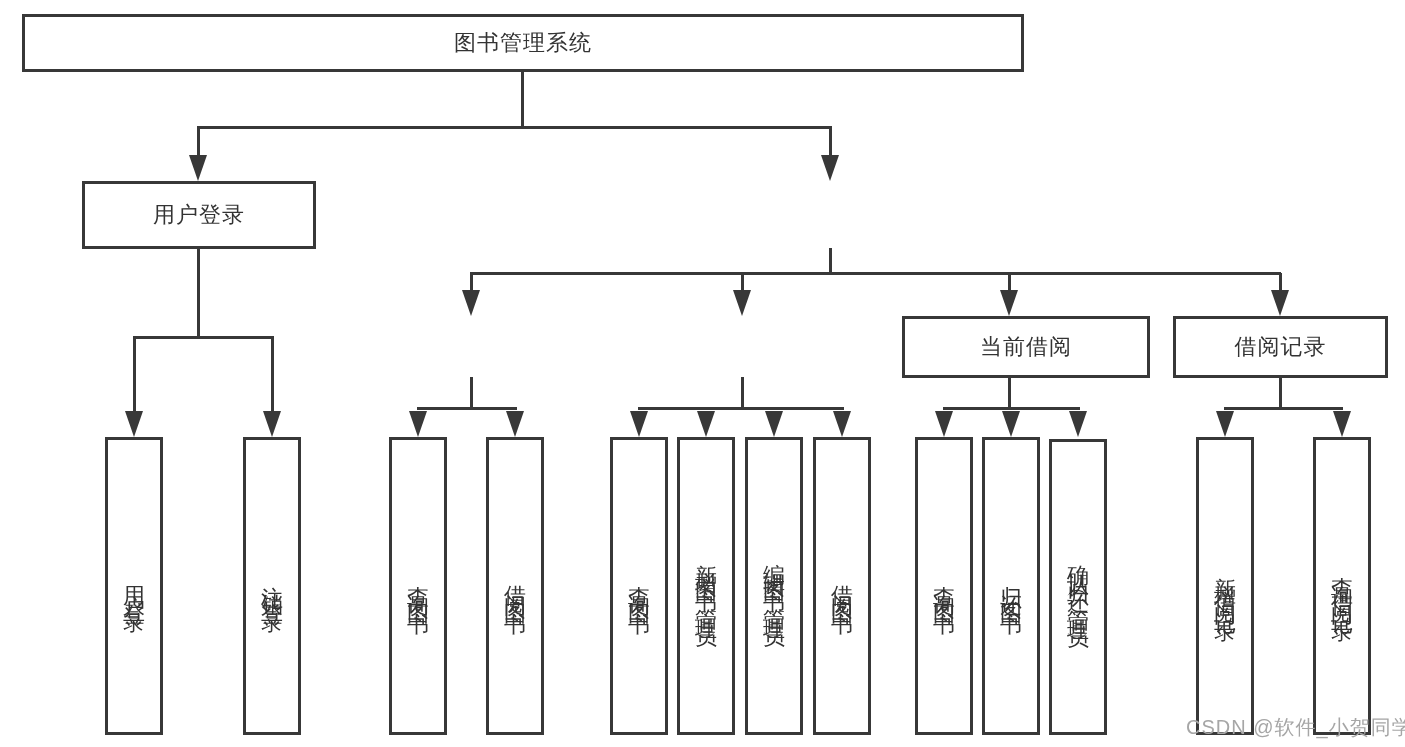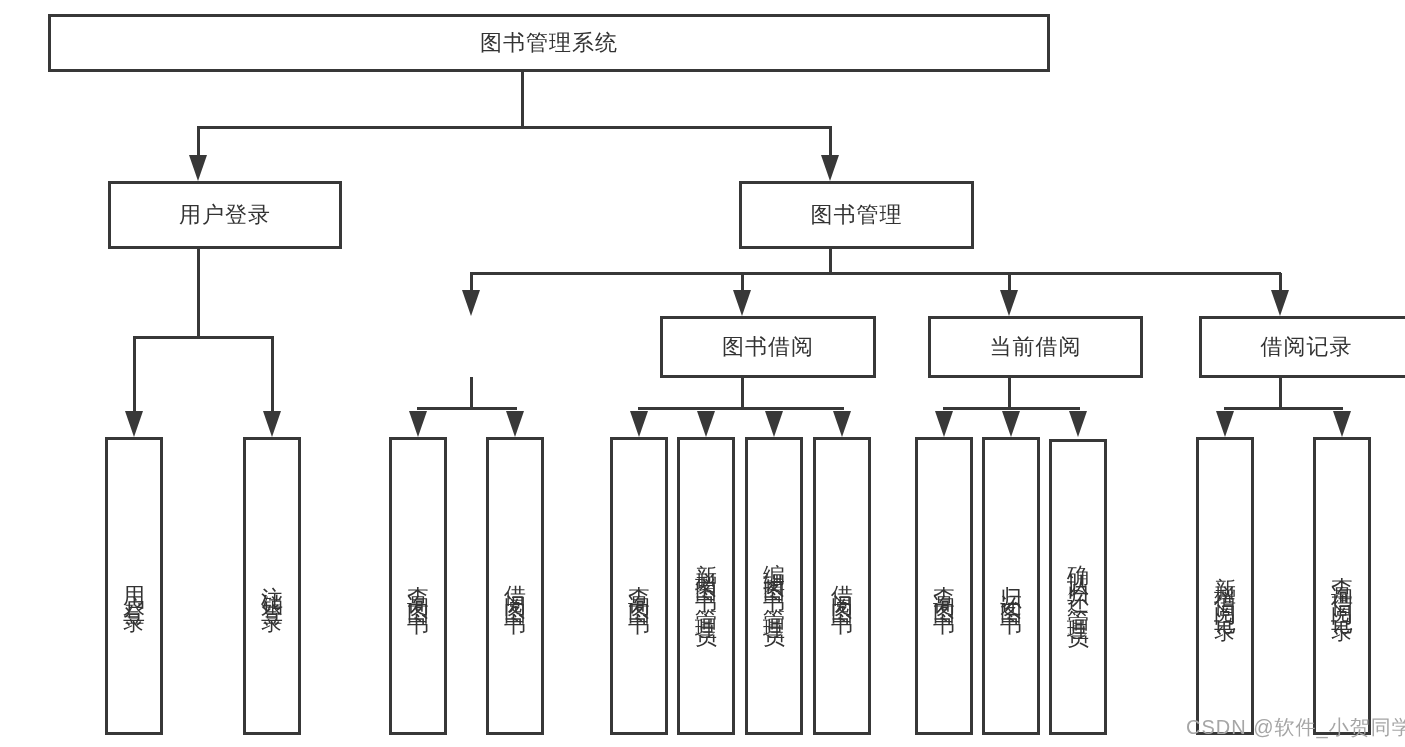--- a/index.html
+++ b/index.html
@@ -1,20 +1,20 @@
 <!DOCTYPE html>
 <html style="--line: #383838; --text: #333333; --watermark: #a6a6a6; --background: #ffffff;"><head>
 <meta charset="utf-8">
 <style>
   html,body{margin:0;padding:0;background:var(--background,#fff);}
   .stage{position:relative;width:1405px;height:747px;background:var(--background,#fff);
          font-family:"Liberation Sans","DejaVu Sans",sans-serif;overflow:hidden;}
   .hbox{position:absolute;box-sizing:border-box;border:3px solid var(--line,#383838);
         background:#fff;display:flex;align-items:center;justify-content:center;
-        font-size:22px;color:var(--text,#333);letter-spacing:1px;margin-left:26px;}
+        font-size:22px;color:var(--text,#333);letter-spacing:1px;}
   .vbox{position:absolute;box-sizing:border-box;border:3px solid var(--line,#383838);
         background:#fff;display:flex;align-items:center;justify-content:center;
         color:var(--text,#333);}
   .vbox span{writing-mode:vertical-rl;text-orientation:mixed;font-size:22px;
         line-height:1.0;letter-spacing:9px;}
   .l{position:absolute;background:var(--line,#383838);}
   .a{position:absolute;width:0;height:0;border-left:9px solid transparent;
      border-right:9px solid transparent;border-top:26px solid var(--line,#383838);}
   .wm{position:absolute;left:1186px;top:714px;font-size:20px;white-space:nowrap;
       color:var(--watermark,#a6a6a6);z-index:5;letter-spacing:1px;}
@@ -27,42 +27,40 @@
   <div class="hbox" style="left:22px;top:14px;width:1002px;height:58px">图书管理系统</div>
 
   <i class="l" style="left:521px;top:71px;width:3px;height:57px"></i>
   <i class="l" style="left:197px;top:126px;width:635px;height:3px"></i>
   <i class="l" style="left:197px;top:127px;width:3px;height:34px"></i>
   <i class="l" style="left:829px;top:127px;width:3px;height:34px"></i>
   <i class="a" style="left:189px;top:155px"></i>
   <i class="a" style="left:821px;top:155px"></i>
 
   <div class="hbox" style="left:82px;top:181px;width:234px;height:68px">用户登录</div>
-  <div class="hbox" style="left:713px;top:181px;width:235px;height:68px">图书管理</div>
 
   <i class="l" style="left:197px;top:248px;width:3px;height:90px"></i>
   <i class="l" style="left:133px;top:336px;width:141px;height:3px"></i>
   <i class="l" style="left:133px;top:337px;width:3px;height:80px"></i>
   <i class="l" style="left:271px;top:337px;width:3px;height:80px"></i>
   <i class="a" style="left:125px;top:411px"></i>
   <i class="a" style="left:263px;top:411px"></i>
 
   <i class="l" style="left:829px;top:248px;width:3px;height:26px"></i>
   <i class="l" style="left:470px;top:272px;width:811px;height:3px"></i>
   <i class="l" style="left:470px;top:273px;width:3px;height:20px"></i>
   <i class="l" style="left:741px;top:273px;width:3px;height:20px"></i>
   <i class="l" style="left:1008px;top:273px;width:3px;height:20px"></i>
   <i class="l" style="left:1279px;top:273px;width:3px;height:20px"></i>
   <i class="a" style="left:462px;top:290px"></i>
   <i class="a" style="left:733px;top:290px"></i>
   <i class="a" style="left:1000px;top:290px"></i>
   <i class="a" style="left:1271px;top:290px"></i>
 
-  <div class="hbox" style="left:634px;top:316px;width:216px;height:62px">图书借阅</div>
-  <div class="hbox" style="left:902px;top:316px;width:215px;height:62px">当前借阅</div>
+  <div class="hbox" style="left:902px;top:316px;width:248px;height:62px">当前借阅</div>
   <div class="hbox" style="left:1173px;top:316px;width:215px;height:62px">借阅记录</div>
 
   <i class="l" style="left:470px;top:377px;width:3px;height:32px"></i>
   <i class="l" style="left:417px;top:407px;width:100px;height:3px"></i>
   <i class="a" style="left:409px;top:411px"></i>
   <i class="a" style="left:506px;top:411px"></i>
 
   <i class="l" style="left:741px;top:377px;width:3px;height:32px"></i>
   <i class="l" style="left:638px;top:407px;width:206px;height:3px"></i>
   <i class="a" style="left:630px;top:411px"></i>

